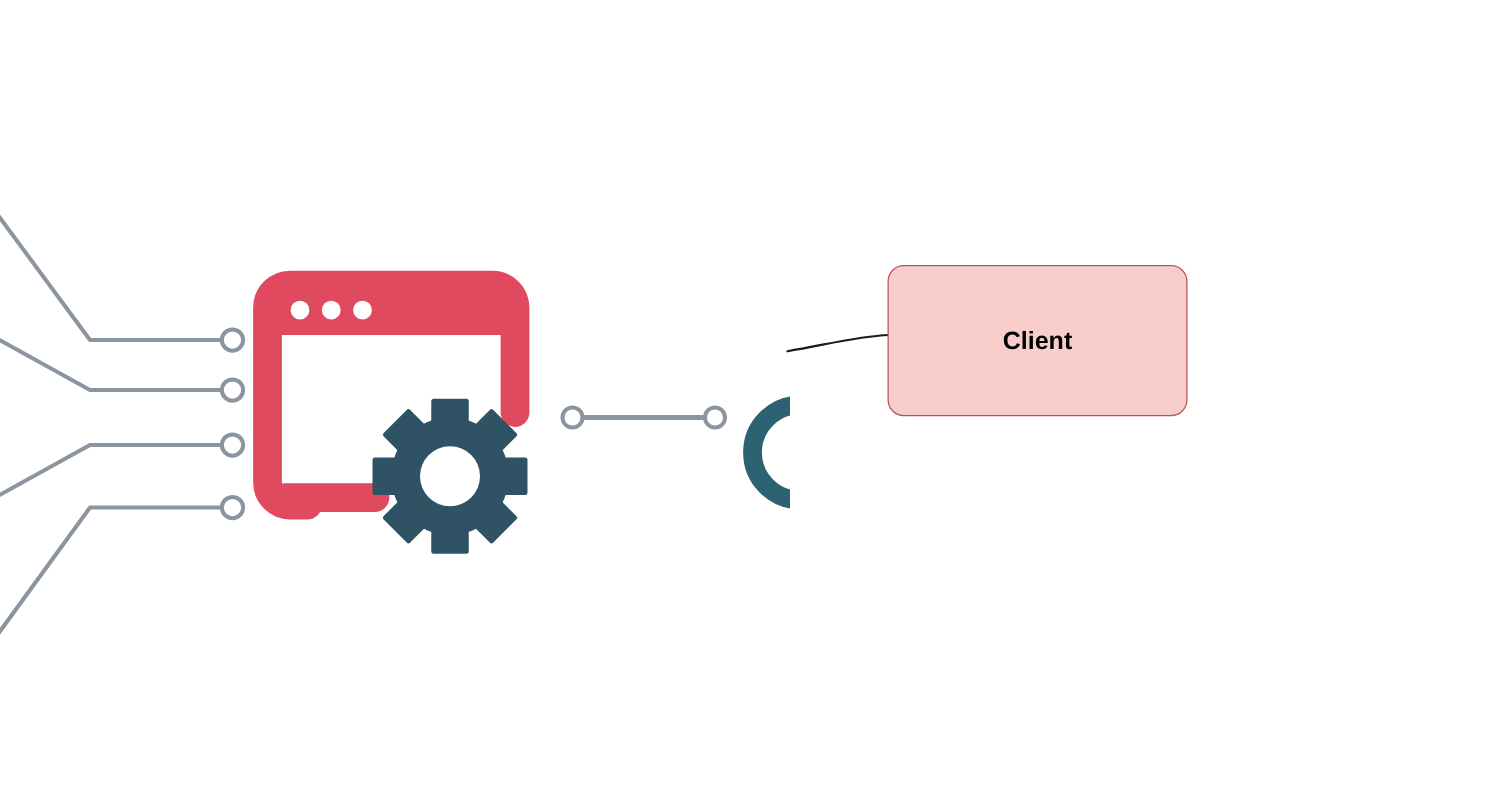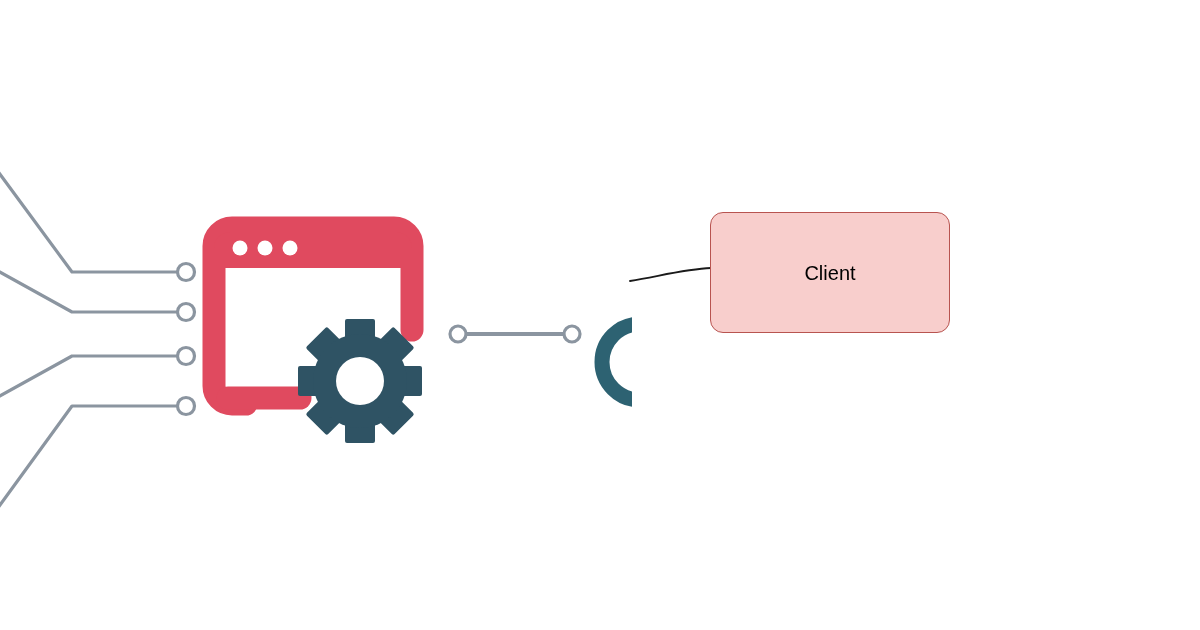--- a/index.html
+++ b/index.html
@@ -11,20 +11,21 @@
   }
   body {
     font-family: "Liberation Sans", sans-serif;
   }
   #canvas {
     position: relative;
     width: 1200px;
     height: 610px;
     background: #ffffff;
     overflow: hidden;
+    font-weight: bold;
   }
   
   #artwork-layer {
     position: absolute;
     left: 0;
     top: 0;
     width: 632px;
     height: 630px;
     overflow: hidden;
   }

